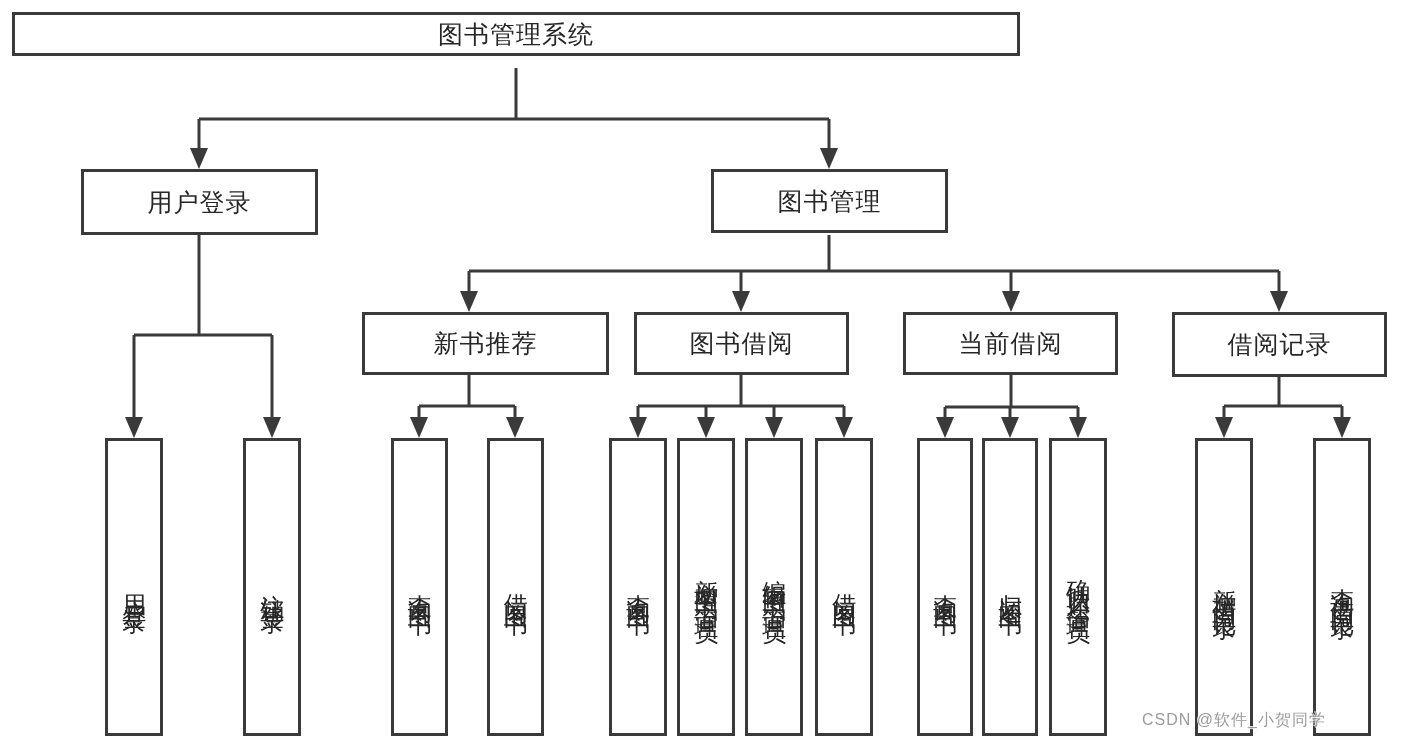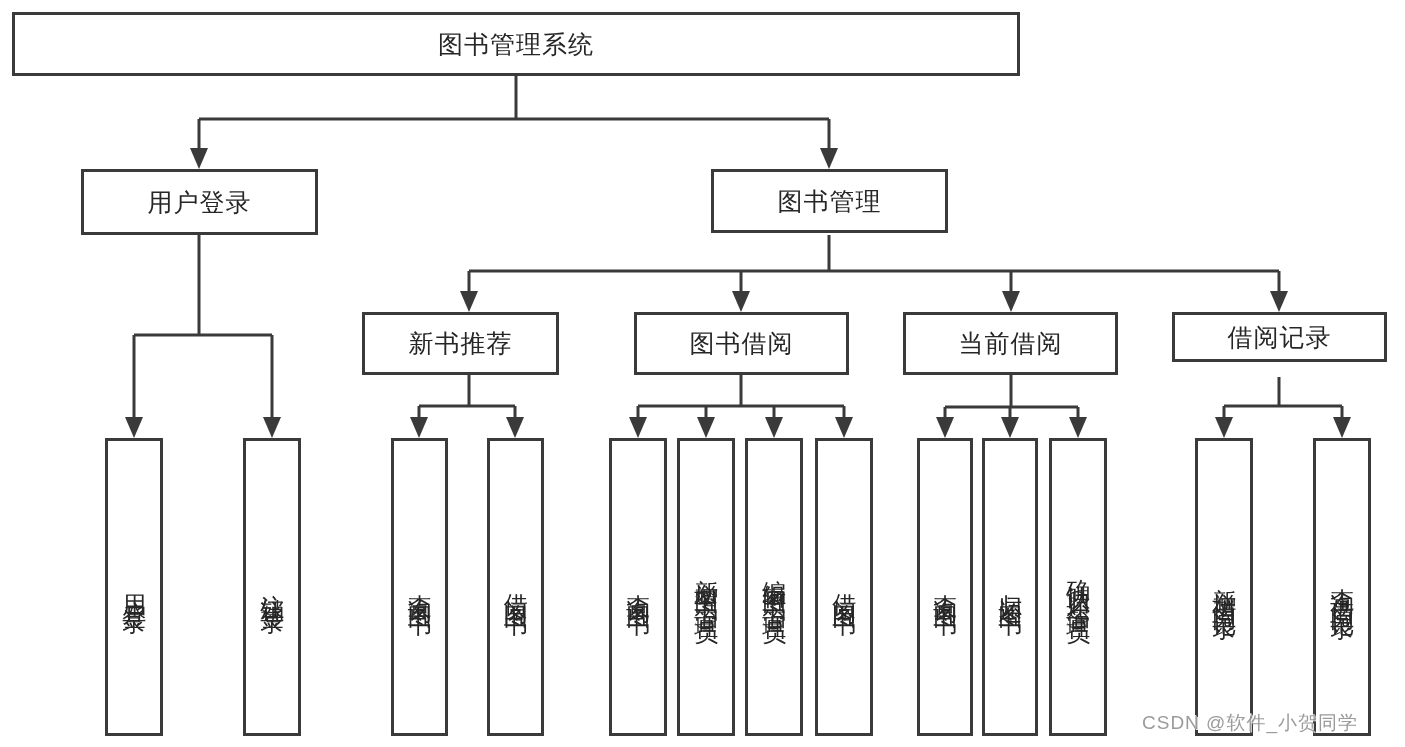--- a/index.html
+++ b/index.html
@@ -32,21 +32,21 @@
     text-orientation:mixed;
     font-size:24px;
     letter-spacing:6px;
     line-height:1.1;
     color:#262626;
     white-space:nowrap;
   }
   .watermark {
     position:absolute;
     left:1142px; top:710px;
-    font-size:19px;
+    font-size:16px;
     letter-spacing:1px;
     color:#9b9b9b;
     white-space:nowrap;
     z-index:10;
     text-shadow:1px 1px 0 rgba(255,255,255,0.85), -1px -1px 0 rgba(255,255,255,0.85);
   }
 </style>
 </head>
 <body>
 
@@ -77,41 +77,41 @@
       <polygon points="774,438 765,417 783,417"></polygon>
       <polygon points="844,438 835,417 853,417"></polygon>
       <polygon points="945,438 936,417 954,417"></polygon>
       <polygon points="1010,438 1001,417 1019,417"></polygon>
       <polygon points="1078,438 1069,417 1087,417"></polygon>
       <polygon points="1224,438 1215,417 1233,417"></polygon>
       <polygon points="1342,438 1333,417 1351,417"></polygon>
     </g>
   </svg>
 
-  <div class="box" style="left:12px;top:12px;width:1008px;height:64px;">
+  <div class="box" style="left:12px;top:12px;width:1008px;height:44px;">
     <span class="hd-label">图书管理系统</span>
   </div>
 
   <div class="box" style="left:81px;top:169px;width:237px;height:66px;">
     <span class="hd-label">用户登录</span>
   </div>
   <div class="box" style="left:711px;top:169px;width:237px;height:64px;">
     <span class="hd-label">图书管理</span>
   </div>
 
-  <div class="box" style="left:362px;top:312px;width:197px;height:63px;">
+  <div class="box" style="left:362px;top:312px;width:247px;height:63px;">
     <span class="hd-label">新书推荐</span>
   </div>
   <div class="box" style="left:634px;top:312px;width:215px;height:63px;">
     <span class="hd-label">图书借阅</span>
   </div>
   <div class="box" style="left:903px;top:312px;width:215px;height:63px;text-align:center;">
     <span class="hd-label">当前借阅</span>
   </div>
-  <div class="box" style="left:1172px;top:312px;width:215px;height:50px;">
+  <div class="box" style="left:1172px;top:312px;width:215px;height:65px;">
     <span class="hd-label">借阅记录</span>
   </div>
 
   <div class="box" style="left:105px;top:438px;width:58px;height:298px;">
     <span class="v-label">用户登录</span>
   </div>
   <div class="box" style="left:243px;top:438px;width:58px;height:298px;">
     <span class="v-label">注销登录</span>
   </div>
 

